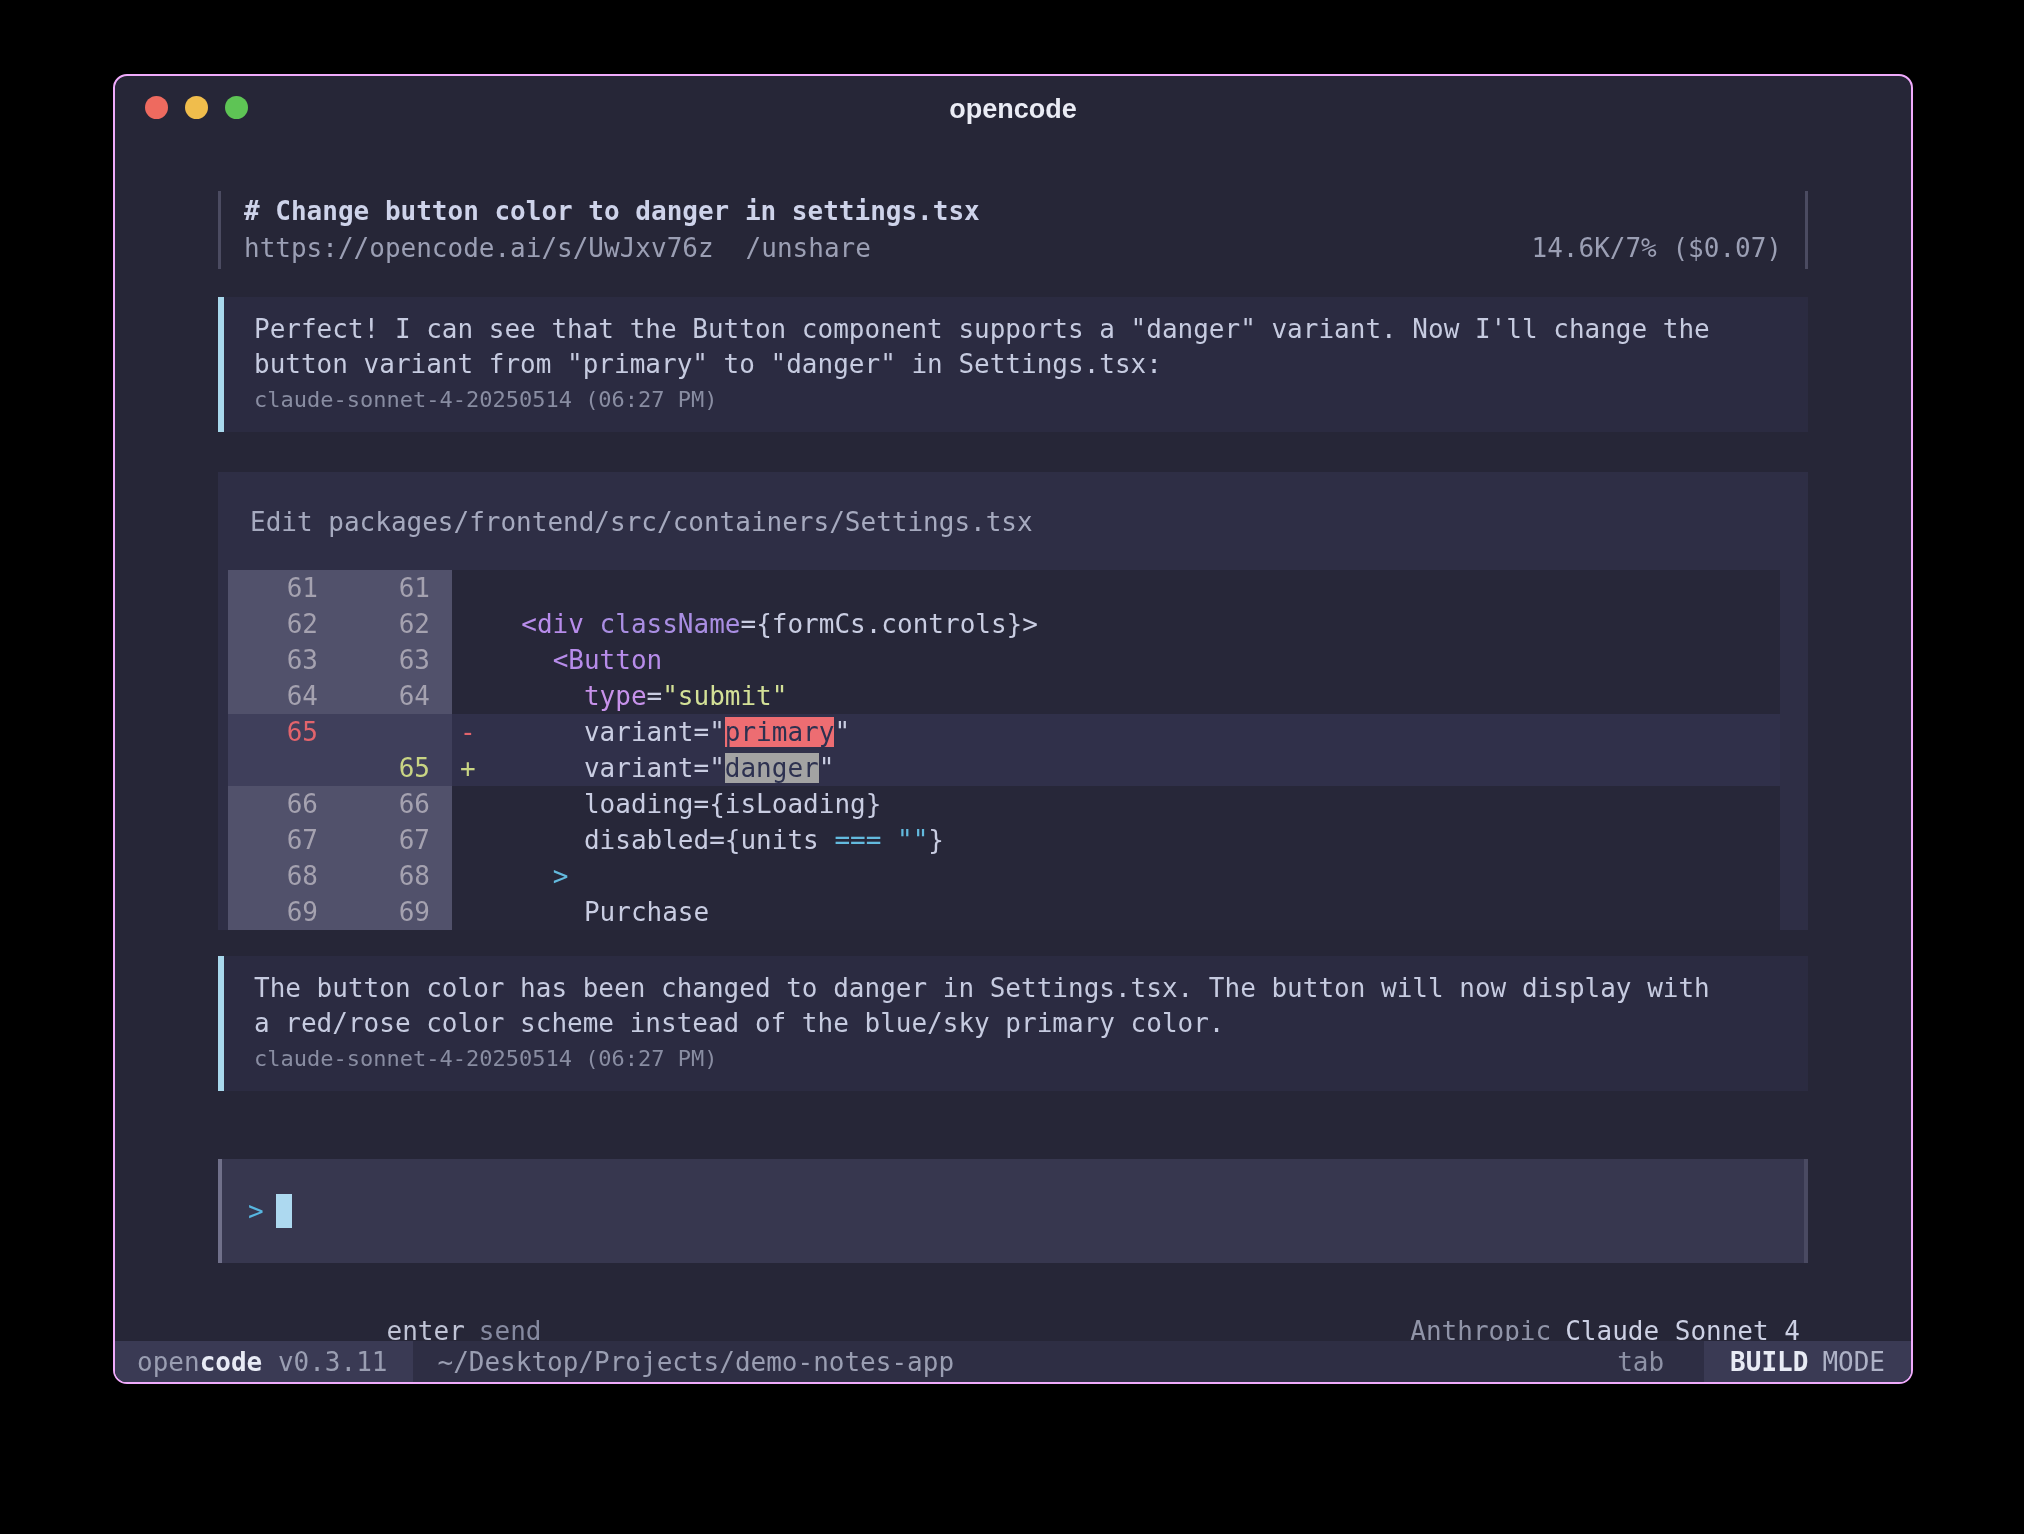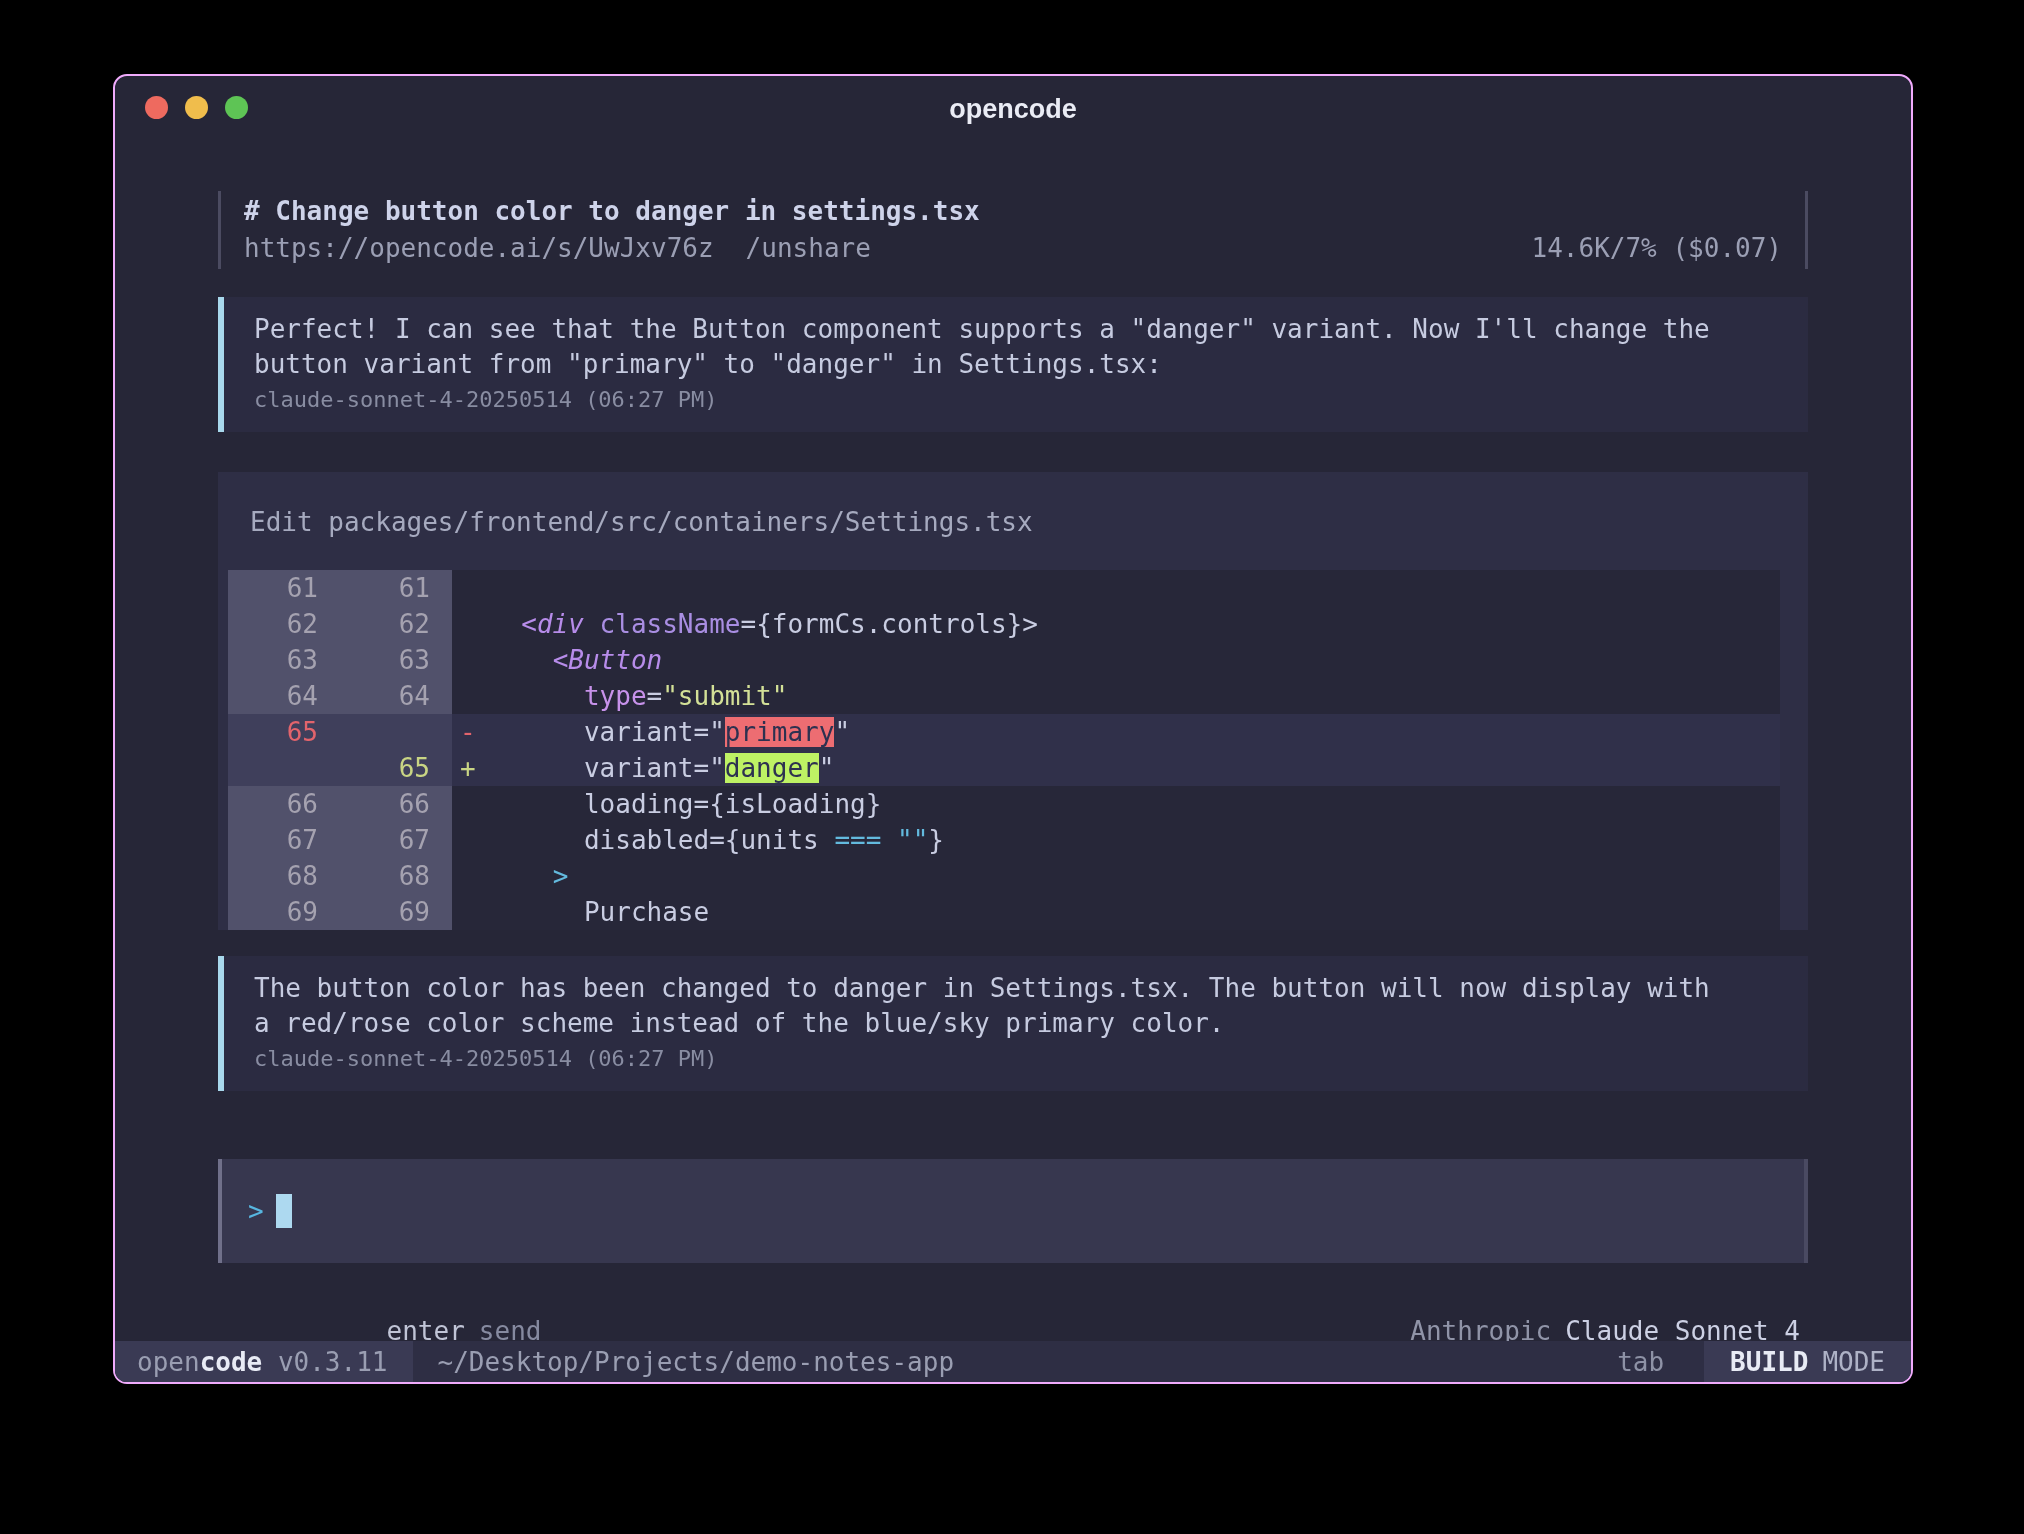--- a/index.html
+++ b/index.html
@@ -39,27 +39,27 @@
             background:#51516b;color:#a5a2b0;flex:none;}
   .drow .mark{width:38px;box-sizing:border-box;padding-left:8px;flex:none;color:#272739;}
   .drow .code{flex:1;white-space:pre;overflow:hidden;}
   .drow.del,.drow.add{background:#30304a;}
   .drow.del .ln,.drow.add .ln{background:#3f3f5b;}
   .drow.del .ln-old{color:#e2646c;}
   .drow.add .ln-new{color:#c9d584;}
   .drow.del .mark{color:#e2646c;}
   .drow.add .mark{color:#c9d584;}
   .tk-p{color:#c9cde2;}
-  .tk-tag{color:#b78cea;font-style:italic;}
+  .tk-tag{color:#b78cea;}
   .tk-attr{color:#a98ee2;}
   .tk-kw{color:#c792ea;}
   .tk-str{color:#d3e097;}
   .tk-cy{color:#63bade;}
   .tk-del{background:#ed6d72;color:#2d3150;}
-  .tk-add{background:#bef264;color:#2d3150;}
+  .tk-add{background:#a3a3a3;color:#2d3150;}
   
   .input-box{margin-top:68px;height:104px;background:#37374f;border-left:4px solid #70708a;
        border-right:4px solid #4a4a62;box-sizing:border-box;display:flex;align-items:center;padding-left:26px;}
   .prompt-char{color:#57b6e0;font-size:26px;line-height:36px;}
   .cursor{display:inline-block;width:16px;height:34px;background:#add9f0;margin-left:12px;}
   .hints-row{margin-top:14px;display:flex;line-height:36px;font-size:26px;white-space:pre;gap:36px;}
   .hints-left{margin-left:12px;}
   .hint-key{color:#c0c4d6;}
   .hint-action{color:#868aa0;margin-left:14px;}
   .hints-right{margin-left:auto;margin-right:8px;}

